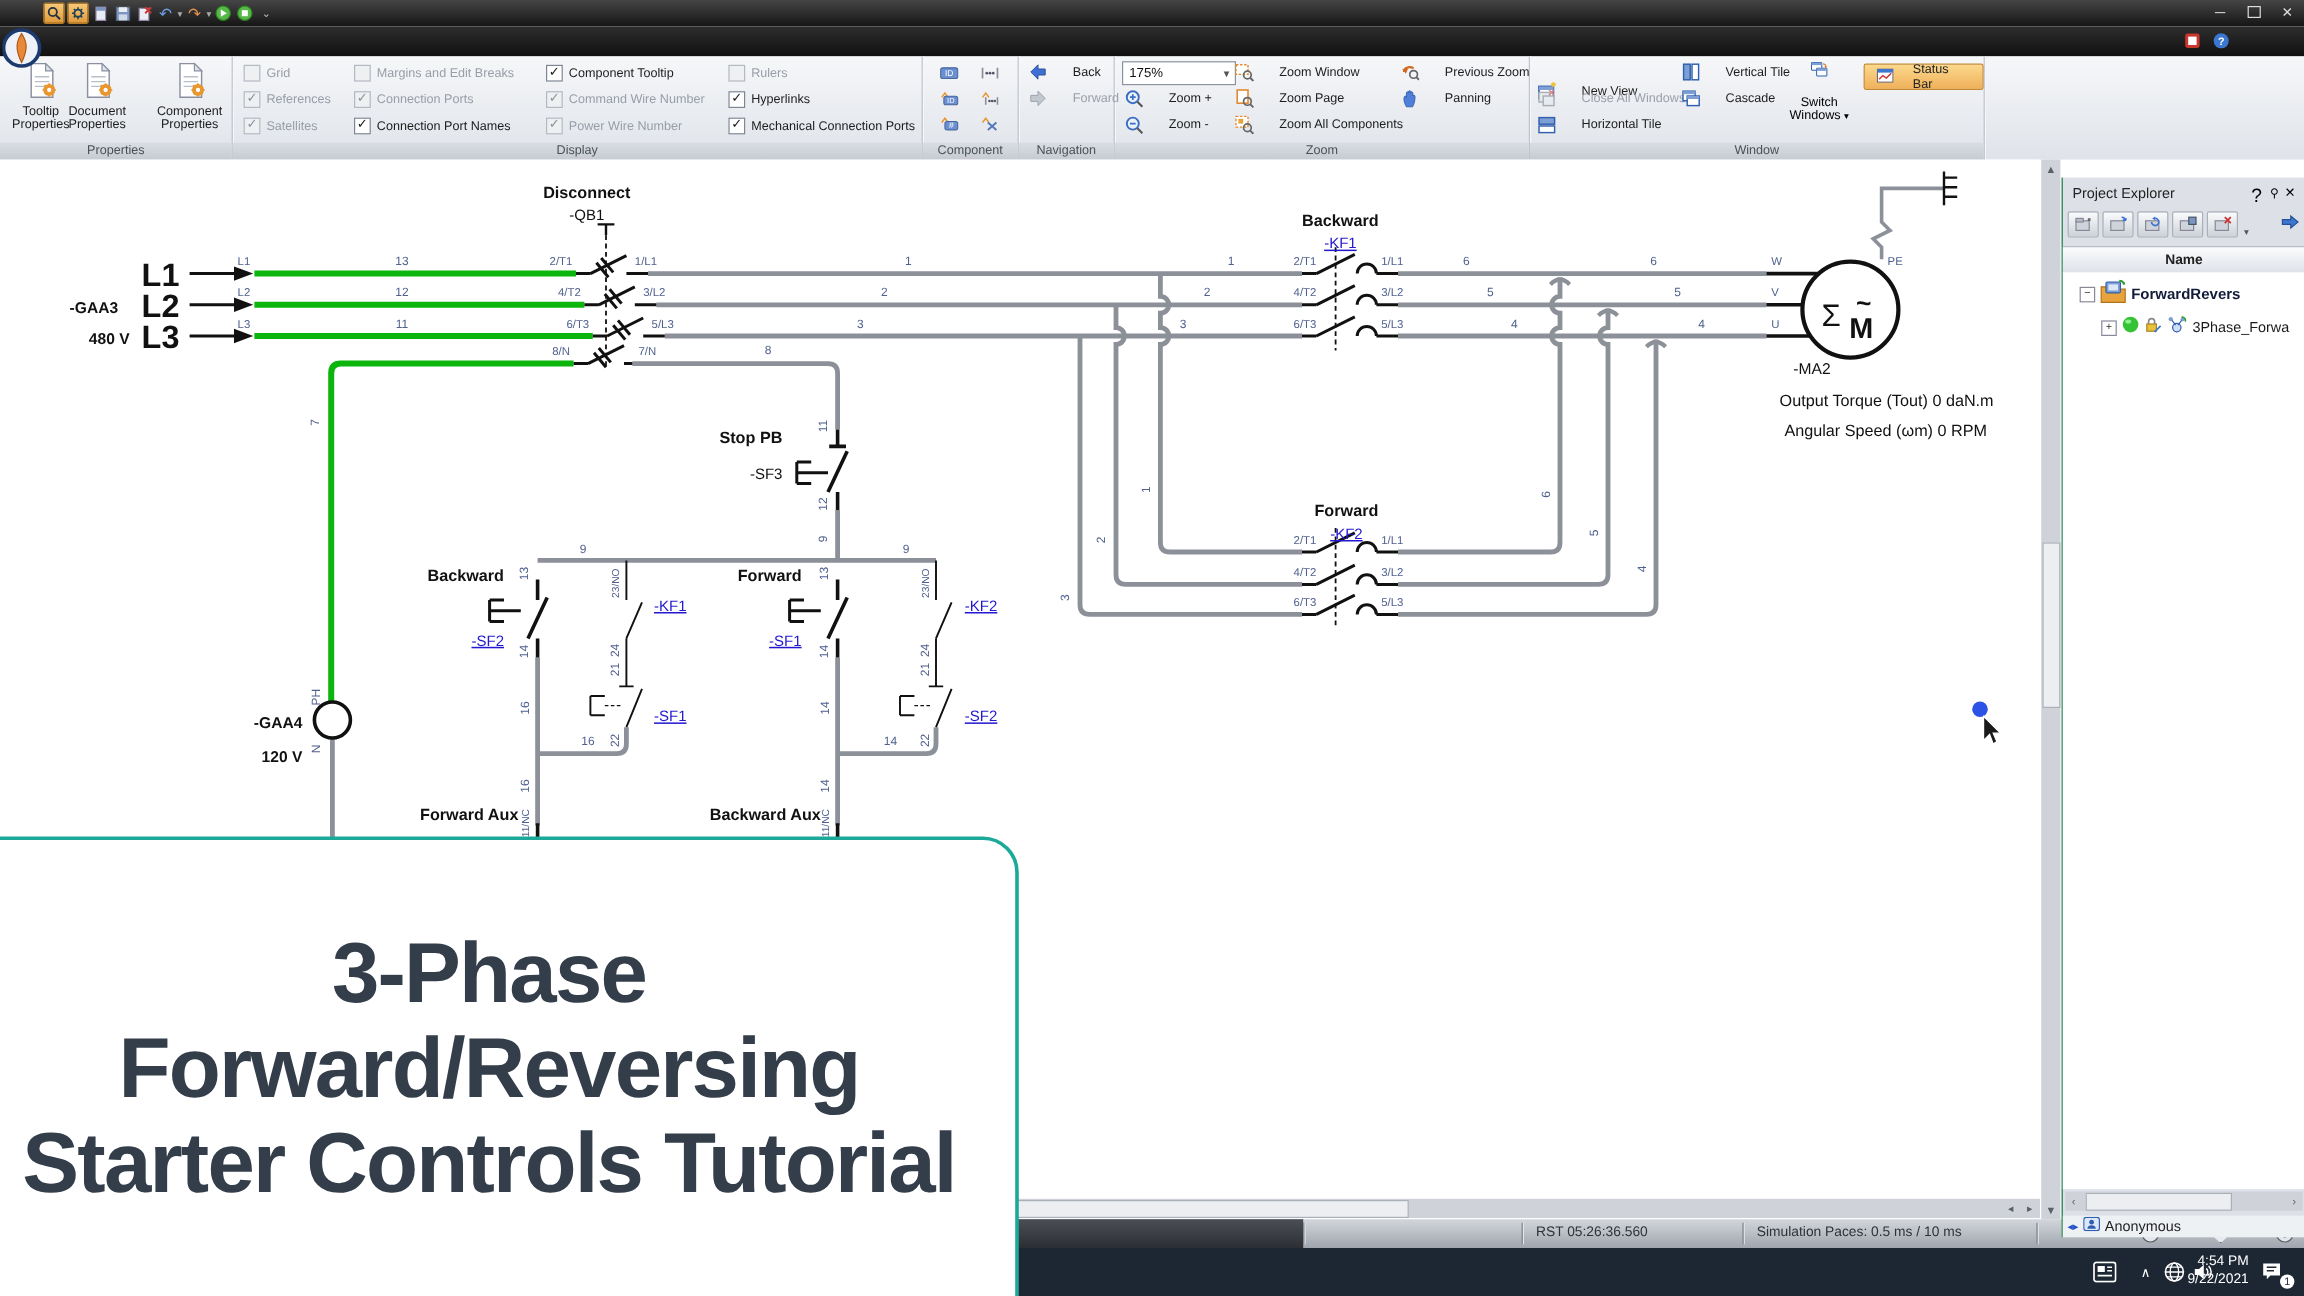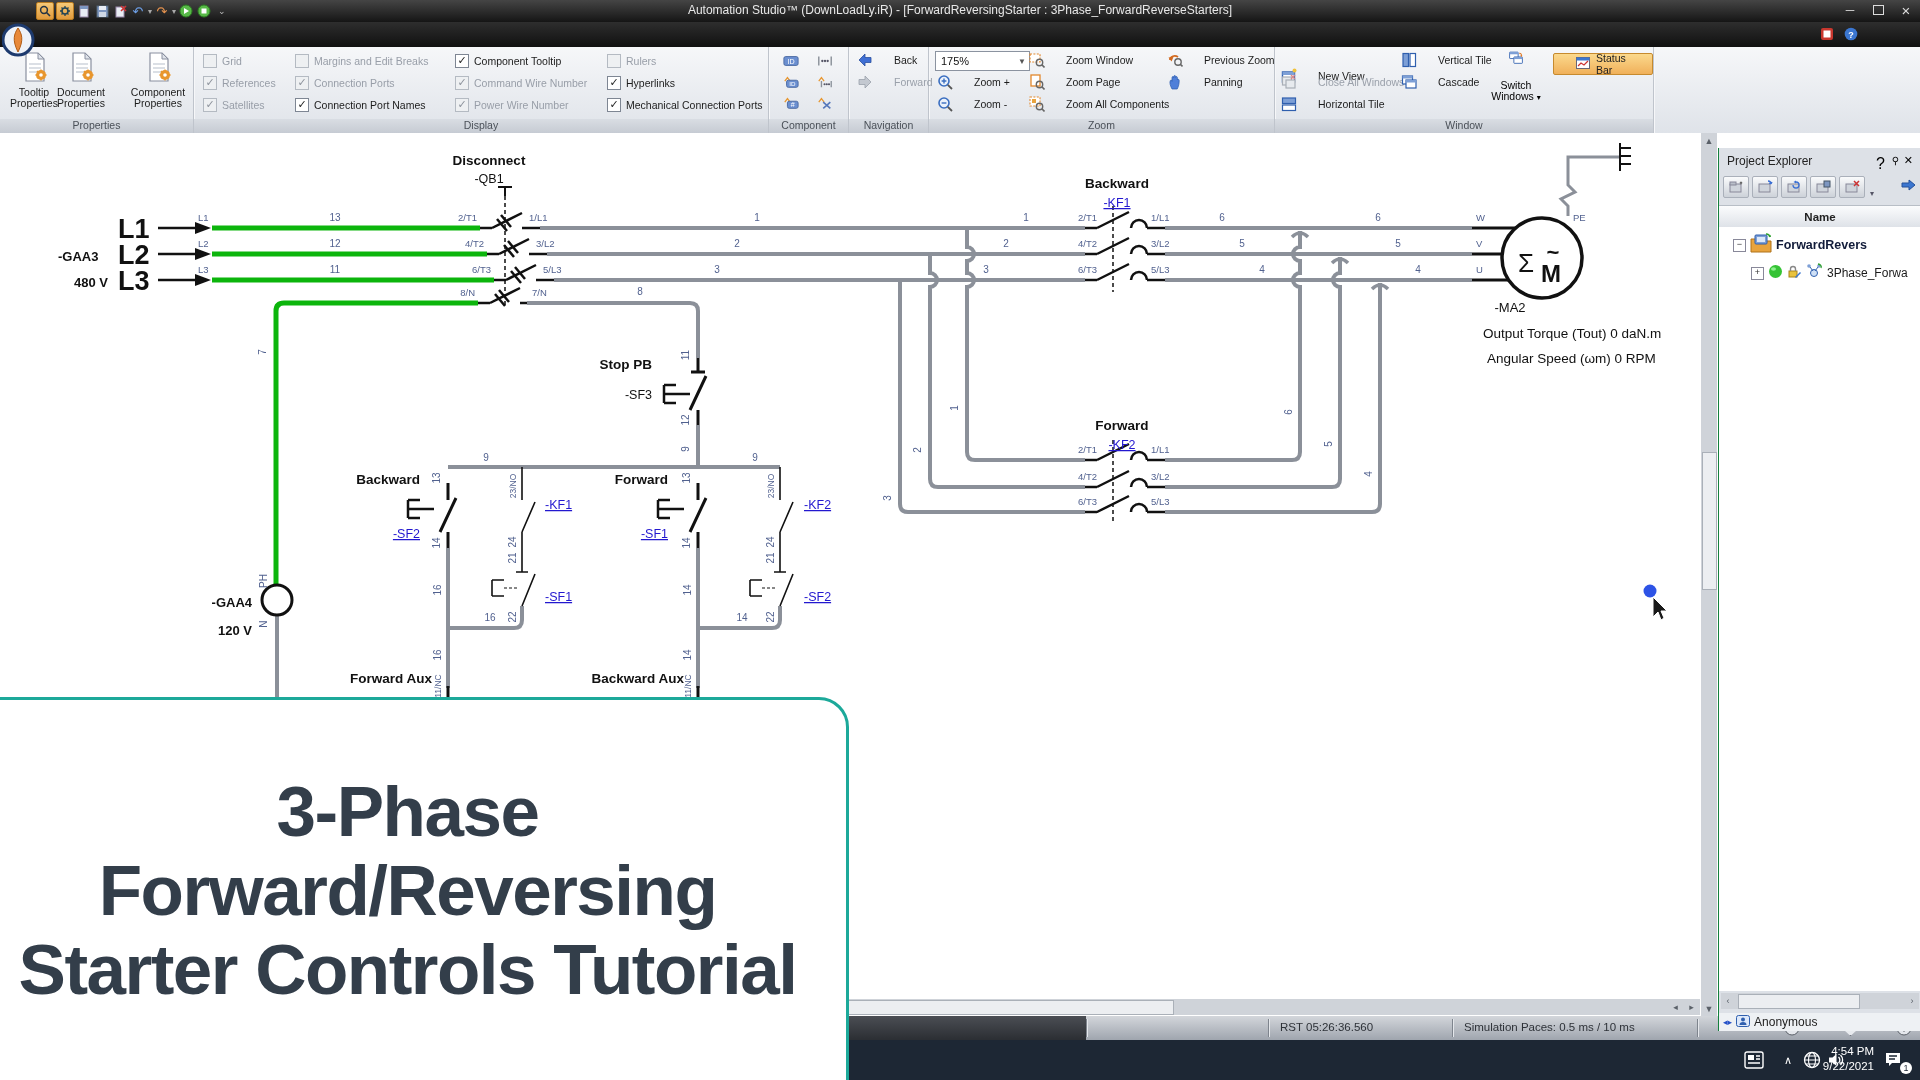--- a/index.html
+++ b/index.html
@@ -33,21 +33,21 @@
   .cmdrow.dis .cl{color:#9aa0aa}
   .ci{width:16px;height:16px;display:inline-block}
   .ci svg{width:16px;height:16px}
   .bigbtn{position:absolute;width:60px;top:3px;height:66px;text-align:center}
   .bigbtn .bi{display:inline-block;width:24px;height:30px;margin-top:2px}
   .bigbtn .bl{font-size:10.5px;color:#1c1c1c;line-height:11px;margin-top:1px}
   #zoomcombo{display:flex;align-items:center;width:88px;height:18px;background:#fff;border:1px solid #8b93a0;font-size:11px;padding-left:5px;color:#111}
   #zoomcombo .car{margin-left:auto;font-size:8px;color:#555;padding-right:3px}
   #switchbtn{text-align:center;width:58px}
   #switchbtn .bl{font-size:10.5px;line-height:11px}
-  #statusbtn{display:flex;align-items:center;gap:6px;height:20px;padding:0 22px;font-size:10.5px;
+  #statusbtn{display:flex;align-items:center;gap:16px;height:20px;padding:0 10px;font-size:10.5px;
      background:linear-gradient(#fbd98d,#f0b05a);border:1px solid #c68a2e;border-radius:2px;color:#222}
   
   #canvas{left:0;top:133px;width:1700px;height:883px;background:#fff}
   #schsvg{left:0;top:0;pointer-events:none;z-index:6}
   #schsvg text{font-family:"Liberation Sans",sans-serif}
   
   .sbtrack{background:#cfd3d9}
   .sbthumb{background:#eceef1;border:1px solid #aab0b8}
   .sbarrow{font-size:9px;color:#5a6068;display:flex;align-items:center;justify-content:center}
   
@@ -75,21 +75,20 @@
   #overlay{left:-34px;top:697px;width:877px;height:470px;background:#fff;border:3px solid #1ca99a;border-radius:30px;z-index:60}
   #overlay .ovl{width:100%;text-align:center;font-weight:bold;color:#333e4a;font-size:71px;line-height:79px;letter-spacing:-1.5px}
   #ovlwrap{margin-top:72px}
 </style>
 </head>
 <body>
 
 <div id="root">
 
   <div class="abs" id="titlebar">
-    <div class="abs" id="title">Automation Studio™ (DownLoadLy.iR) - [ForwardReversingStarter : 3Phase_ForwardReverseStarters]</div>
     <div class="abs qat" style="left:36px">
       <span class="qbtn qhl">
           <svg width="12" height="12" viewBox="0 0 12 12">
             <circle cx="5" cy="5" r="3.4" fill="none" stroke="#234" stroke-width="1.5"></circle>
             <path d="M7.5,7.5 L11,11" stroke="#234" stroke-width="1.6"></path>
           </svg>
         </span>
       <span class="qbtn qhl">
           <svg width="12" height="12" viewBox="0 0 12 12">
             <circle cx="6" cy="6" r="3" fill="none" stroke="#245" stroke-width="1.6"></circle>

